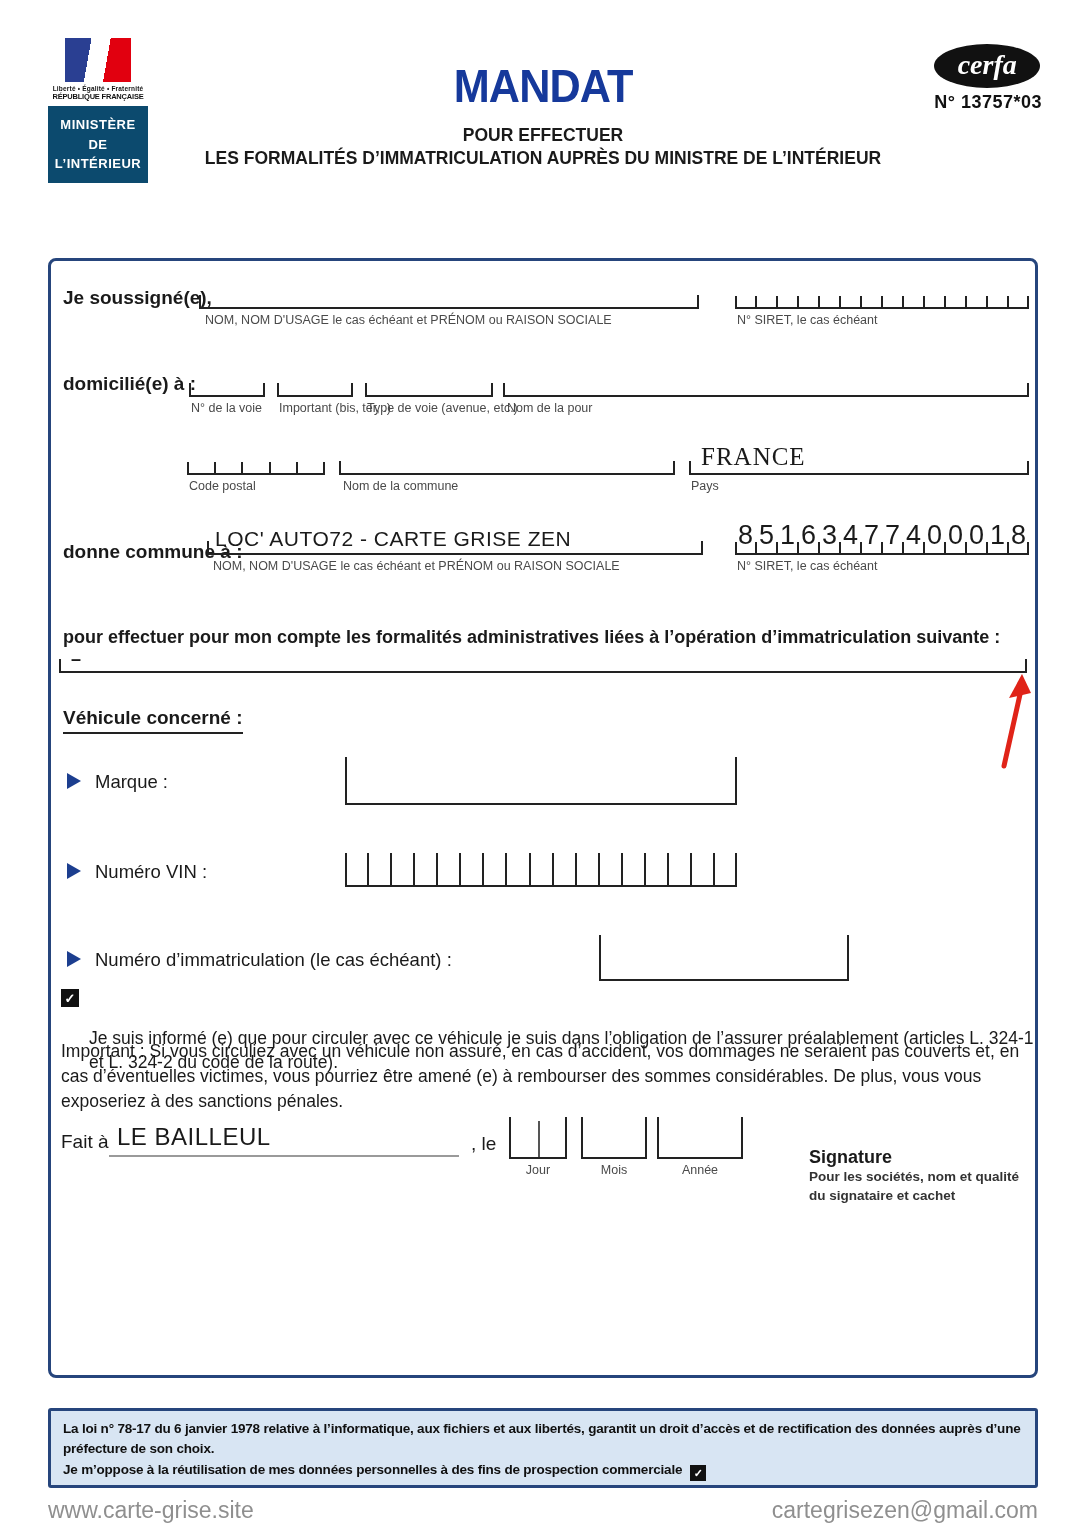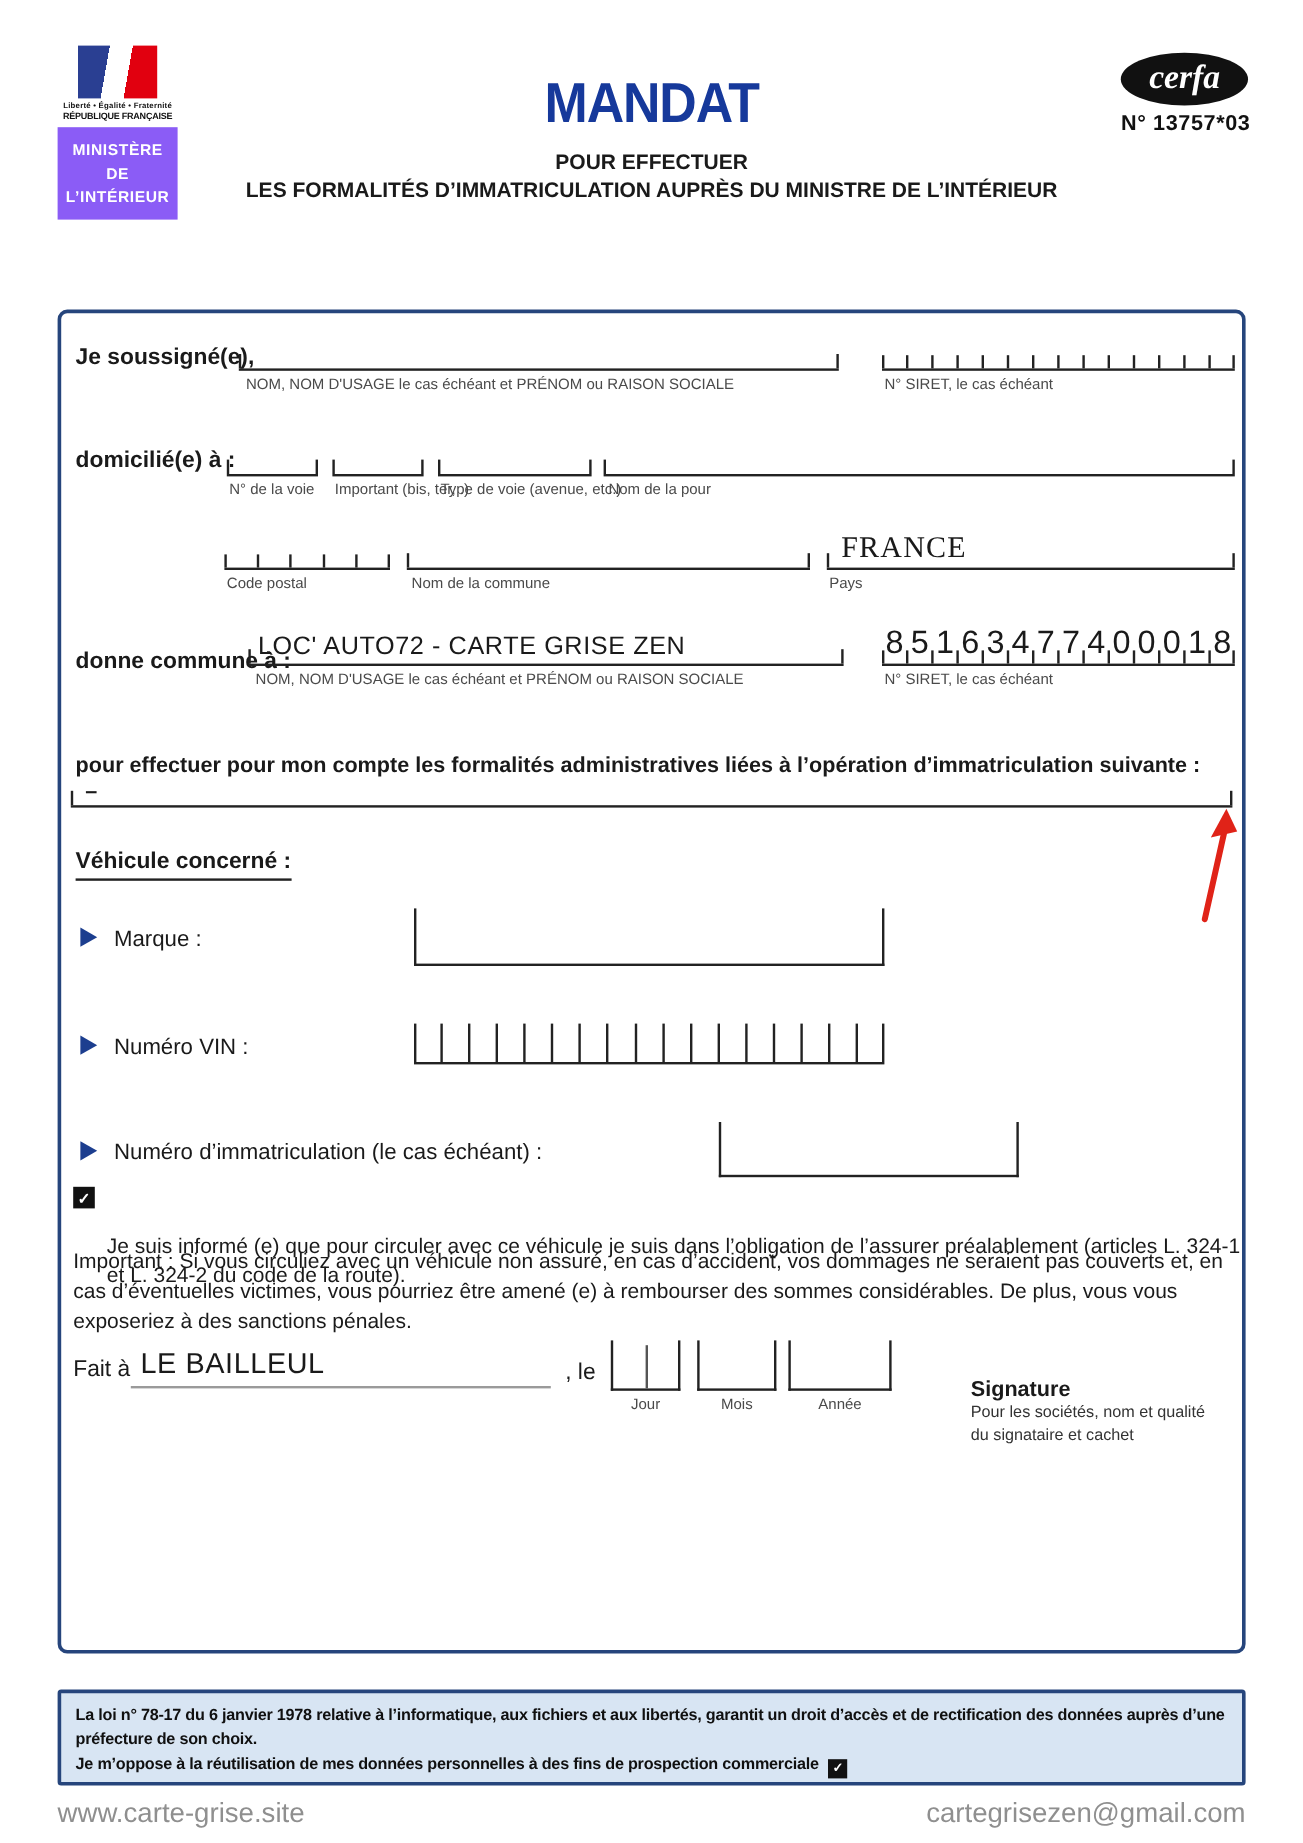--- a/index.html
+++ b/index.html
@@ -7,21 +7,21 @@
   body { width:1086px; height:1536px; font-family:"Liberation Sans", sans-serif; color:#1a1a1a; position:relative; overflow:hidden; }
   .abs { position:absolute; }
 
   
   .ministry { left:48px; top:36px; width:100px; }
   .ministry-top { background:#fff; text-align:center; }
   .flag { width:66px; height:44px; margin:2px auto 3px;
           background:linear-gradient(100deg,#2a3f92 36%,#ffffff 36%,#ffffff 62%,#e1000f 62%); }
   .motto { font-size:6.5px; font-weight:bold; color:#111; letter-spacing:0.2px; }
   .republic { font-size:7.5px; font-weight:bold; color:#111; letter-spacing:-0.2px; }
-  .ministry-bottom { margin-top:5px; background:#8b5cf6; color:#fff; padding:9px 2px;
+  .ministry-bottom { margin-top:5px; background:#0c4a6e; color:#fff; padding:9px 2px;
                      text-align:center; font-weight:bold; font-size:13px; line-height:1.5; letter-spacing:0.5px; }
   .title-block { left:0; right:0; top:62px; text-align:center; }
   .main-title { color:#16399b; font-size:47px; font-weight:bold; line-height:1;
                 display:inline-block; transform:scaleX(0.92); letter-spacing:-1px; }
   .subtitle1 { margin-top:16px; font-size:17.5px; font-weight:bold; }
   .subtitle2 { margin-top:2px; font-size:17.5px; font-weight:bold; }
   .cerfa { right:44px; top:44px; text-align:center; }
   .cerfa-oval { width:106px; height:44px; background:#111; border-radius:50%;
                 color:#fff; font-family:"Liberation Serif", serif; font-style:italic; font-weight:bold;
                 font-size:28px; line-height:42px; text-align:center; }
@@ -61,21 +61,21 @@
   .bullet { width:0; height:0; border-left:14px solid #1c3e8f; border-top:8px solid transparent; border-bottom:8px solid transparent; }
   .body-text { font-size:17.5px; line-height:1.35;margin-top:40px; }
   .italic-text { font-size:17.5px; line-height:1.42; }
   .checkbox { width:18px; height:18px; background:#111; color:#fff; display:inline-flex;
               align-items:center; justify-content:center; font-size:13px; font-weight:bold; }
   .dash { font-size:18px; font-weight:bold; }
   .gray-underline { border-bottom:2px solid #9a9a9a; }
   .fait-value { font-size:24px; letter-spacing:0.5px; white-space:nowrap; }
   .date-caption { font-size:12.5px; color:#4a4a4a; text-align:center; }
   .sig-title { font-size:18px; font-weight:bold; }
-  .sig-note { font-size:13.5px; color:#333; line-height:1.4; }
+  .sig-note { font-size:13.5px; color:#333; line-height:1.4;font-weight:bold; }
 
   
   .legal-box { left:48px; top:1408px; width:990px; height:80px; background:#d8e5f3;
                border:3px solid #26457c; border-radius:3px; padding:8px 12px; }
   .legal-box p { font-size:13.5px; font-weight:bold; line-height:1.5; letter-spacing:-0.2px; color:#101010; }
   .legal-box .checkbox { width:16px; height:16px; font-size:11px; vertical-align:-3px; margin-left:8px; }
   .footer-text { font-size:23px; color:#8f8f8f; top:1497px; }
 </style>
 </head>
 <body>

